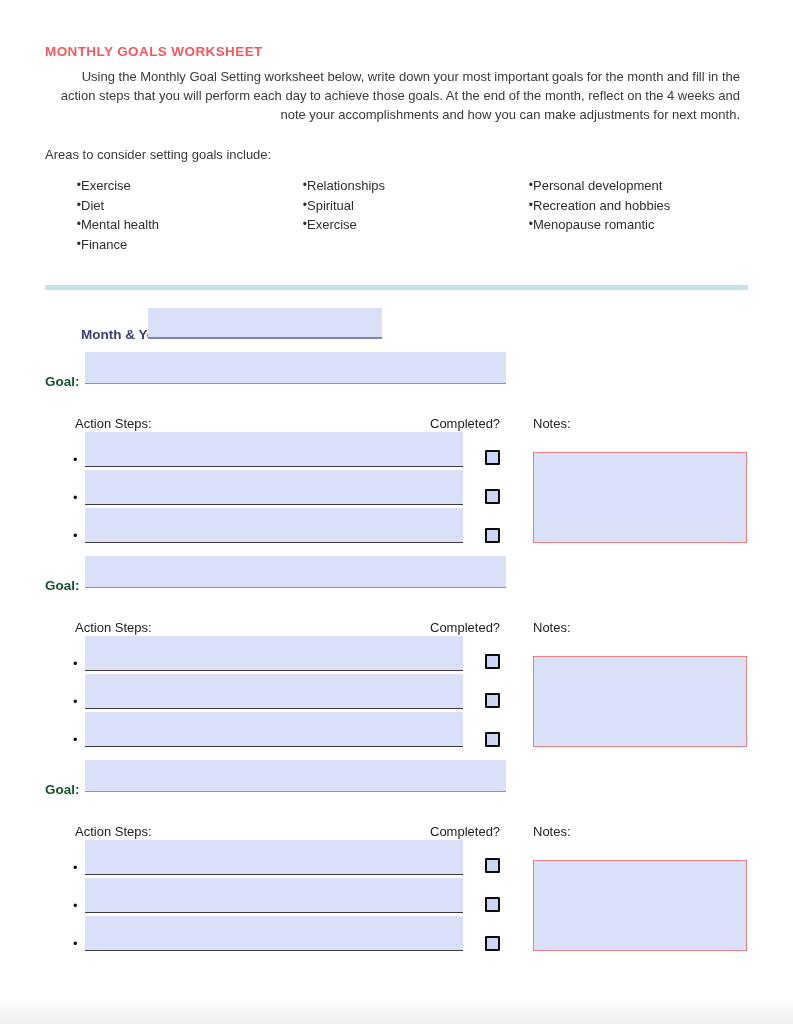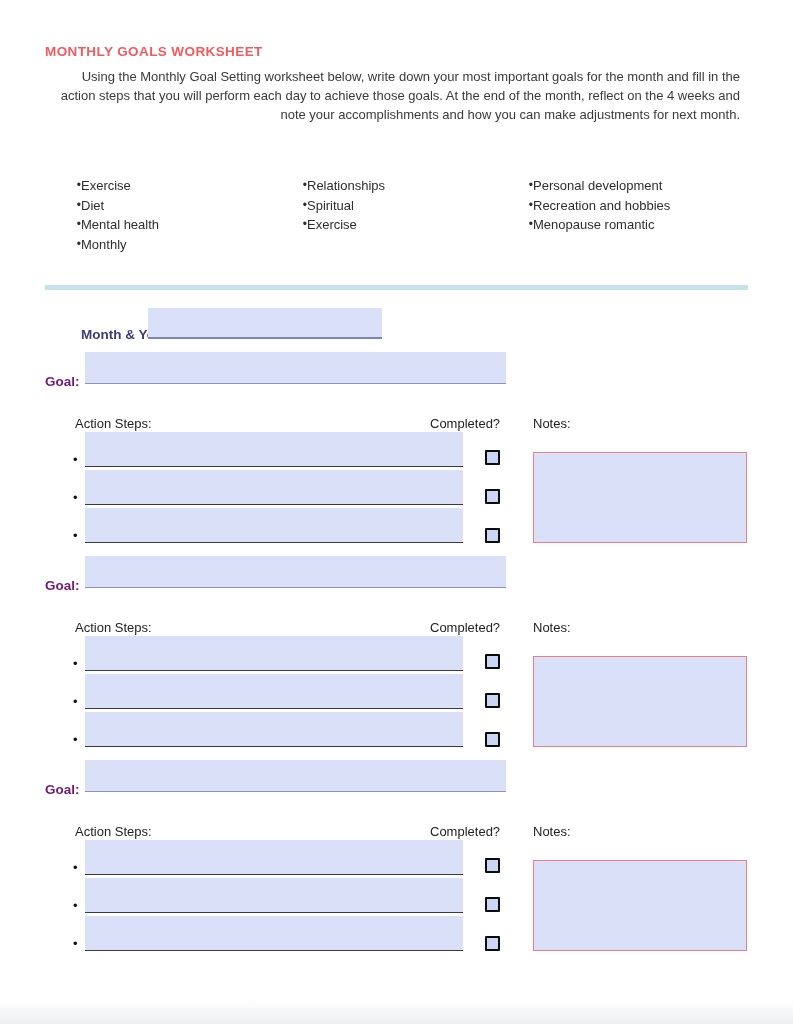--- a/index.html
+++ b/index.html
@@ -55,21 +55,21 @@
     left:45px;top:327px;
     font-size:13.5px;font-weight:bold;color:var(--accent-navy);padding-left:36px;
   }
   .month-field{
     left:148px;top:308px;width:234px;height:31px;
     background:var(--field-fill);
     border:none;border-bottom:2px solid var(--month-underline);
     font:13px "Liberation Sans", sans-serif;padding:0 6px;
   }
   .goal-label{
-    font-size:13.5px;font-weight:bold;color:#701a75;
+    font-size:13.5px;font-weight:bold;color:#14532d;
   }
   .goal-field{
     width:421px;height:32px;
     background:var(--field-fill);
     border:none;border-bottom:1.5px solid var(--goal-underline);
     font:13px "Liberation Sans", sans-serif;padding:0 6px;
   }
   .col-label{
     font-size:13px;color:#222;
   }
@@ -102,38 +102,39 @@
 </style>
 </head>
 <body>
 
 <div class="page">
 
   <div class="abs page-title">MONTHLY GOALS WORKSHEET</div>
 
   <div class="abs intro">Using the Monthly Goal Setting worksheet below, write down your most important goals for the month and fill in the action steps that you will perform each day to achieve those goals. At the end of the month, reflect on the 4 weeks and note your accomplishments and how you can make adjustments for next month.</div>
 
+  <div class="abs areas-heading">Areas to consider setting goals include:</div>
 
   <div class="abs areas">
     <div class="area-col">
       <div class="area-item">
           <span class="blt">•</span>
           <span>Exercise</span>
         </div>
       <div class="area-item">
           <span class="blt">•</span>
           <span>Diet</span>
         </div>
       <div class="area-item">
           <span class="blt">•</span>
           <span>Mental health</span>
         </div>
       <div class="area-item">
           <span class="blt">•</span>
-          <span>Monthly</span>
+          <span>Finance</span>
         </div>
     </div>
     <div class="area-col">
       <div class="area-item">
           <span class="blt">•</span>
           <span>Relationships</span>
         </div>
       <div class="area-item">
           <span class="blt">•</span>
           <span>Spiritual</span>

